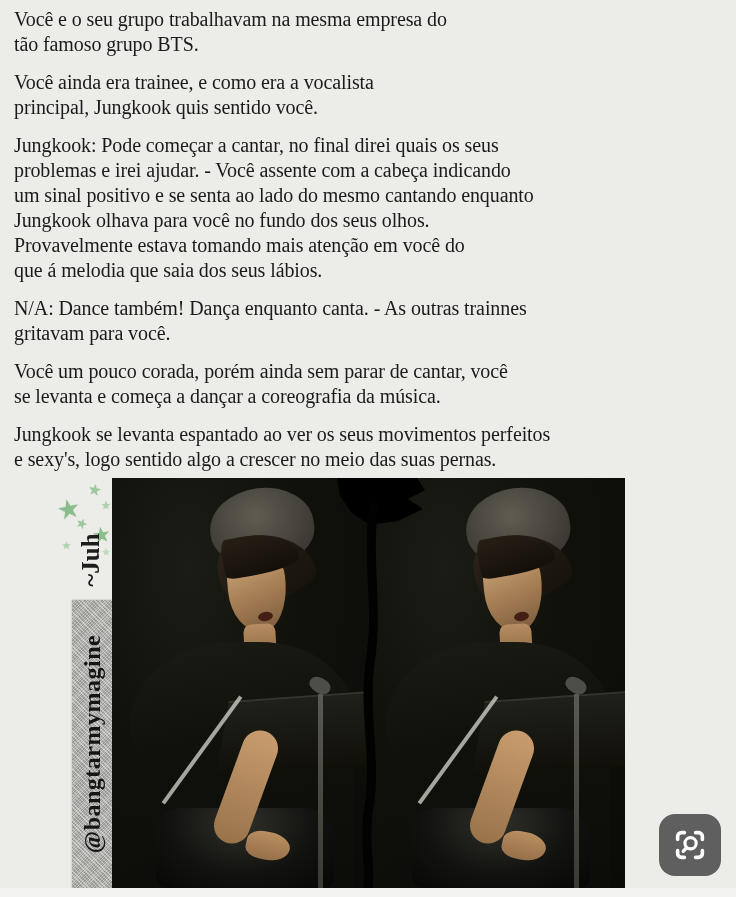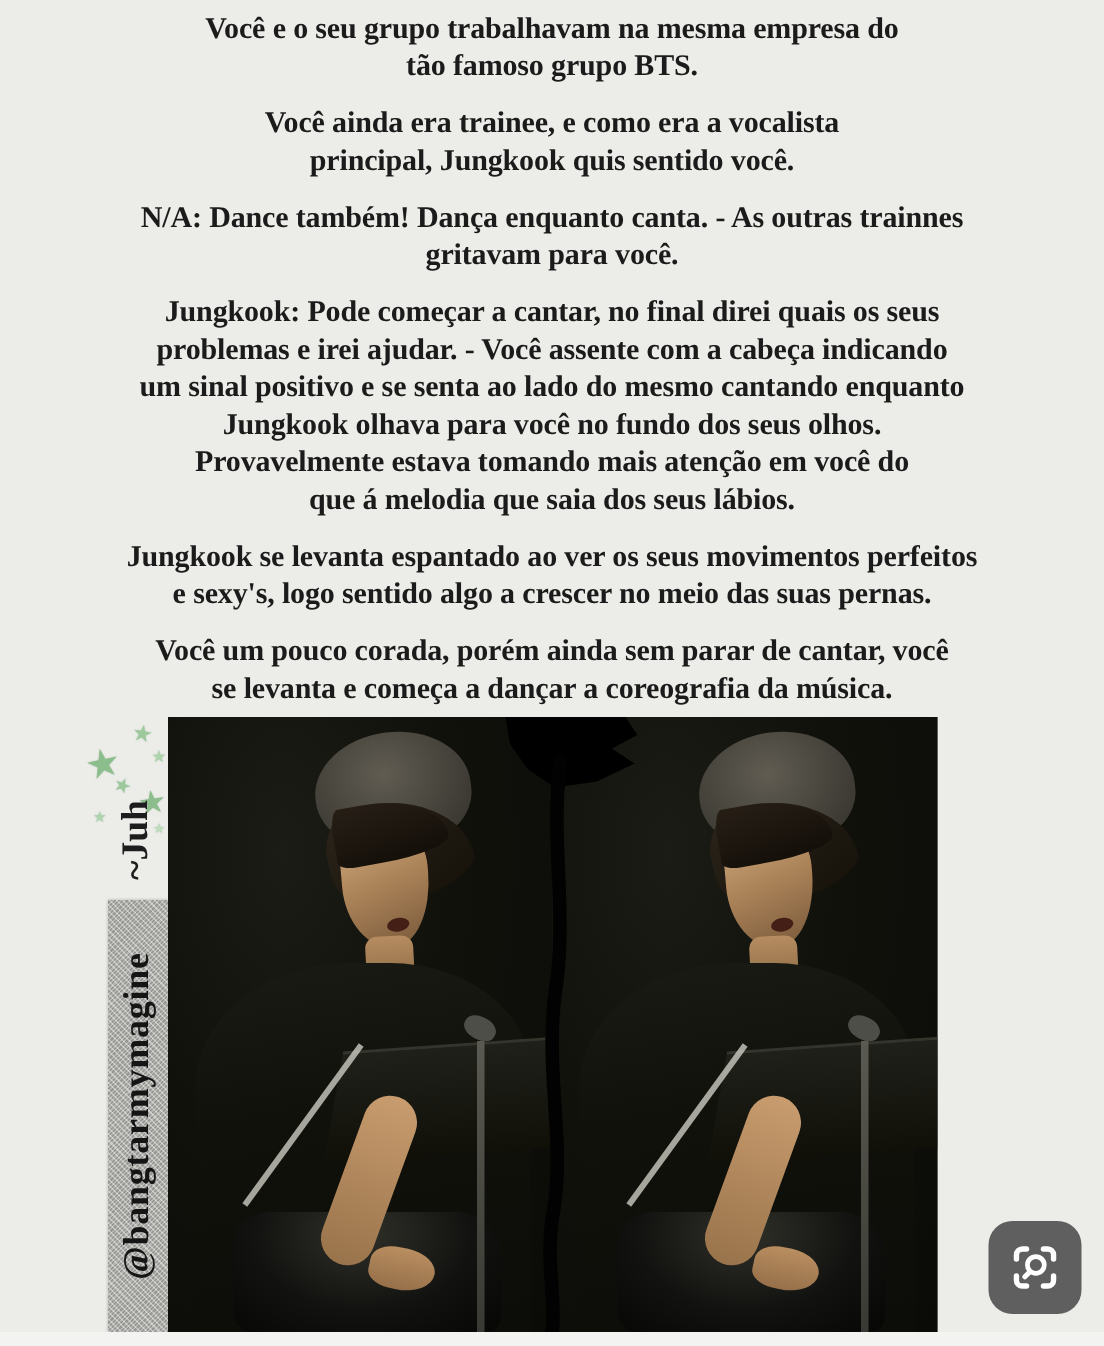--- a/index.html
+++ b/index.html
@@ -9,22 +9,21 @@
   .page {
     position:relative; width:736px; height:897px;
     background: var(--background, #ececE9);
     overflow:hidden;
   }
 
   
   .story {
     position:absolute; left:0; top:0; width:736px;
     padding:7px 14px 0;
-    text-align:center;
-    font-weight:bold;
+    font-weight:normal;
     font-size:20px;
     line-height:25px;
     letter-spacing:-0.1px;
     color: var(--text, #1b1b1b);
   }
   .story p { white-space:pre-line; margin:0 0 13px; }
 
   
   .star {
     position:absolute;
@@ -134,32 +133,32 @@
 </head>
 <body>
 
 <div class="page">
 
   <div class="story">
     <p>Você e o seu grupo trabalhavam na mesma empresa do
 tão famoso grupo BTS.</p>
     <p>Você ainda era trainee, e como era a vocalista
 principal, Jungkook quis sentido você.</p>
-    <p>N/A: Dance também! Dança enquanto canta. - As outras trainnes
-gritavam para você.</p>
     <p>Jungkook: Pode começar a cantar, no final direi quais os seus
 problemas e irei ajudar. - Você assente com a cabeça indicando
 um sinal positivo e se senta ao lado do mesmo cantando enquanto
 Jungkook olhava para você no fundo dos seus olhos.
 Provavelmente estava tomando mais atenção em você do
 que á melodia que saia dos seus lábios.</p>
+    <p>N/A: Dance também! Dança enquanto canta. - As outras trainnes
+gritavam para você.</p>
+    <p>Você um pouco corada, porém ainda sem parar de cantar, você
+se levanta e começa a dançar a coreografia da música.</p>
     <p>Jungkook se levanta espantado ao ver os seus movimentos perfeitos
 e sexy's, logo sentido algo a crescer no meio das suas pernas.</p>
-    <p>Você um pouco corada, porém ainda sem parar de cantar, você
-se levanta e começa a dançar a coreografia da música.</p>
   </div>
 
   <span class="star s1">★</span>
   <span class="star s2">★</span>
   <span class="star s3">★</span>
   <span class="star s4">★</span>
   <span class="star s5">★</span>
   <span class="star s6">★</span>
   <span class="star s7">★</span>
 

